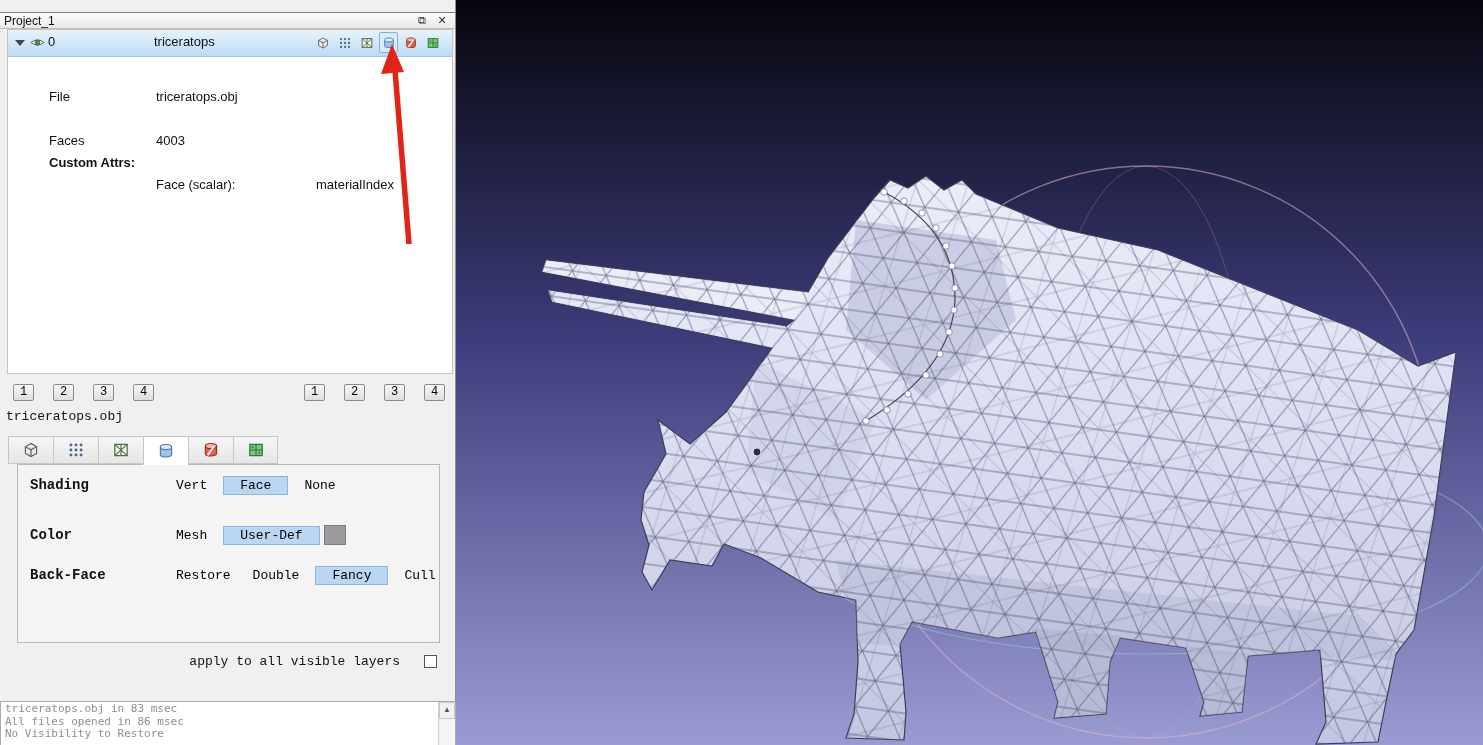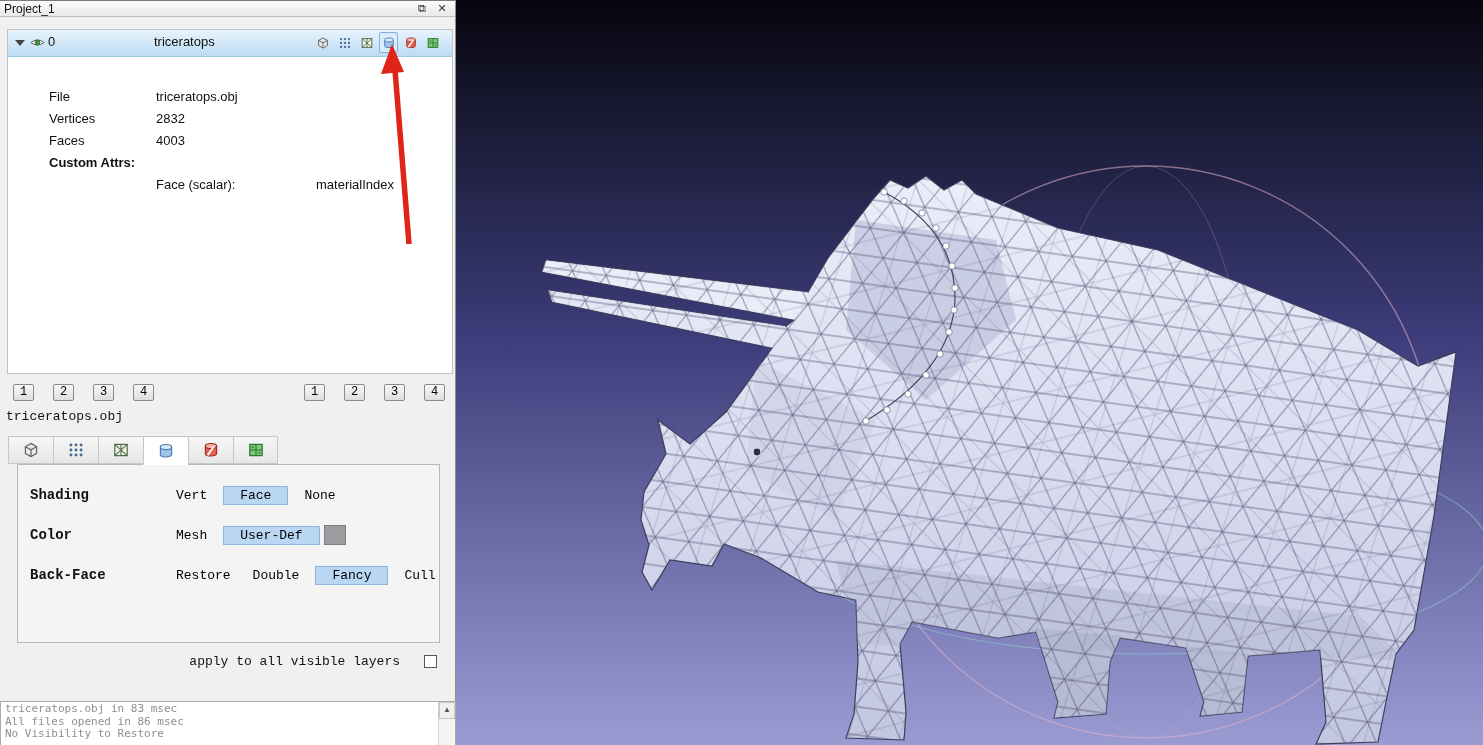--- a/index.html
+++ b/index.html
@@ -3,21 +3,21 @@
 <meta charset="utf-8">
 <style>
   html,body{margin:0;padding:0;}
   body{font-family:"Liberation Sans",sans-serif;background:#f0f0f0;}
   .app{position:relative;width:1483px;height:745px;overflow:hidden;display:flex;}
 
   
   .left-panel{position:relative;width:456px;height:745px;background:#f0f0f0;
     border-right:1px solid #8f8f8f;box-sizing:border-box;flex:0 0 456px;}
 
-  .titlebar{position:absolute;top:0;left:0;right:0;height:17px;
+  .titlebar{position:absolute;top:12px;left:0;right:0;height:17px;
     background:linear-gradient(#fbfbfb,#e9e9e9);border-top:1px solid #7a7a7a;
     border-bottom:1px solid #bdbdbd;box-sizing:border-box;}
   .tb-title{position:absolute;left:4px;top:1px;font-size:12px;color:#111;}
   .tb-btn{position:absolute;top:0px;width:18px;height:15px;text-align:center;
     font-size:11px;color:#333;line-height:15px;cursor:default;}
   .tb-float{right:24px;}
   .tb-close{right:4px;}
 
   .layer-box{position:absolute;top:29px;left:7px;width:446px;height:345px;
     background:#ffffff;border:1px solid #c3c3c3;box-sizing:border-box;}
@@ -160,24 +160,20 @@
                 <circle cx="11" cy="10.5" r="0.9" fill="#2a7a2a"></circle>
               </svg>
           </span>
         </span>
       </div>
 
       <div class="drow" style="top:59px">
         <span class="dl">File</span>
         <span class="dv">triceratops.obj</span>
       </div>
-      <div class="drow" style="top:81px">
-        <span class="dl">Vertices</span>
-        <span class="dv">2832</span>
-      </div>
       <div class="drow" style="top:103px">
         <span class="dl">Faces</span>
         <span class="dv">4003</span>
       </div>
       <div class="drow" style="top:125px">
         <span class="dl bold">Custom Attrs:</span>
       </div>
       <div class="drow" style="top:147px">
         <span class="dv">Face (scalar):</span>
         <span class="dv2">materialIndex</span>
@@ -244,21 +240,21 @@
         <svg viewBox="0 0 16 16" width="18" height="18">
             <rect x="2.5" y="3" width="11" height="10" fill="#7cc87c" stroke="#2a7a2a" stroke-width="1.1"></rect>
             <path d="M2.5,8 H13.5 M8,3 V13" stroke="#2a7a2a" stroke-width="1"></path>
             <circle cx="5" cy="5.5" r="0.9" fill="#2a7a2a"></circle>
             <circle cx="11" cy="10.5" r="0.9" fill="#2a7a2a"></circle>
           </svg>
       </div>
     </div>
 
     <div class="options-panel">
-      <div class="orow" style="top:18px">
+      <div class="orow" style="top:8px">
         <span class="olabel">Shading</span>
         <span class="opts">
           <span class="opt">Vert</span>
           <span class="opt sel">Face</span>
           <span class="opt">None</span>
         </span>
       </div>
       <div class="orow" style="top:58px">
         <span class="olabel">Color</span>
         <span class="opts">

